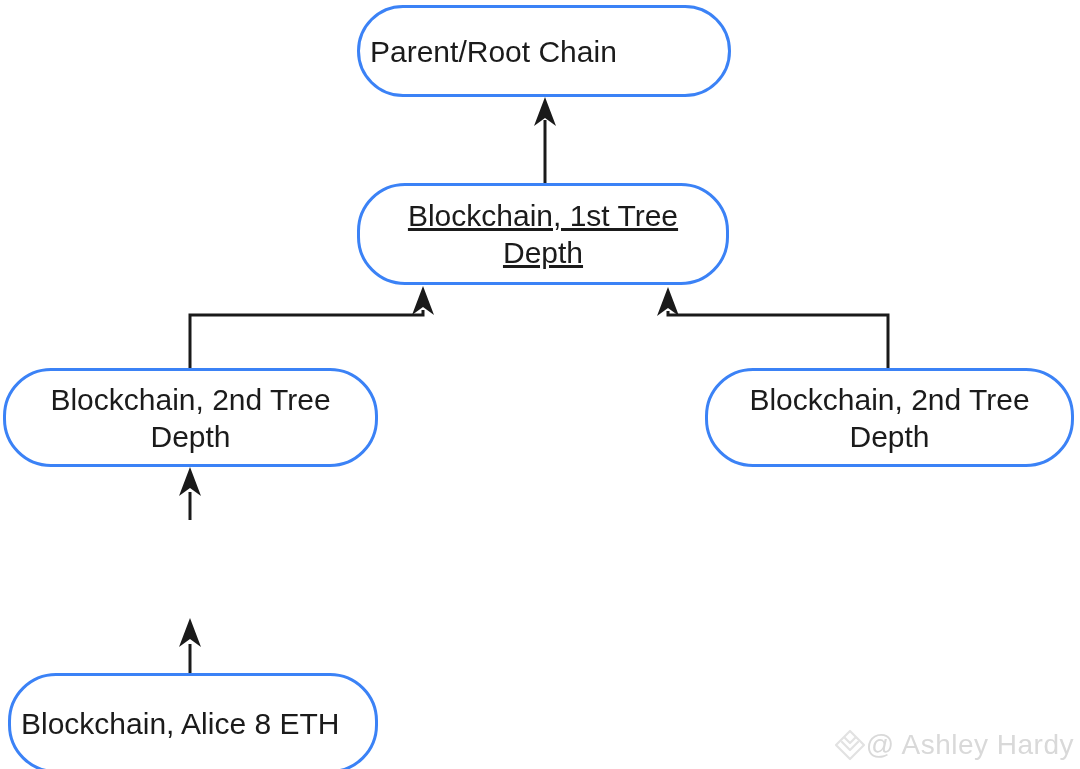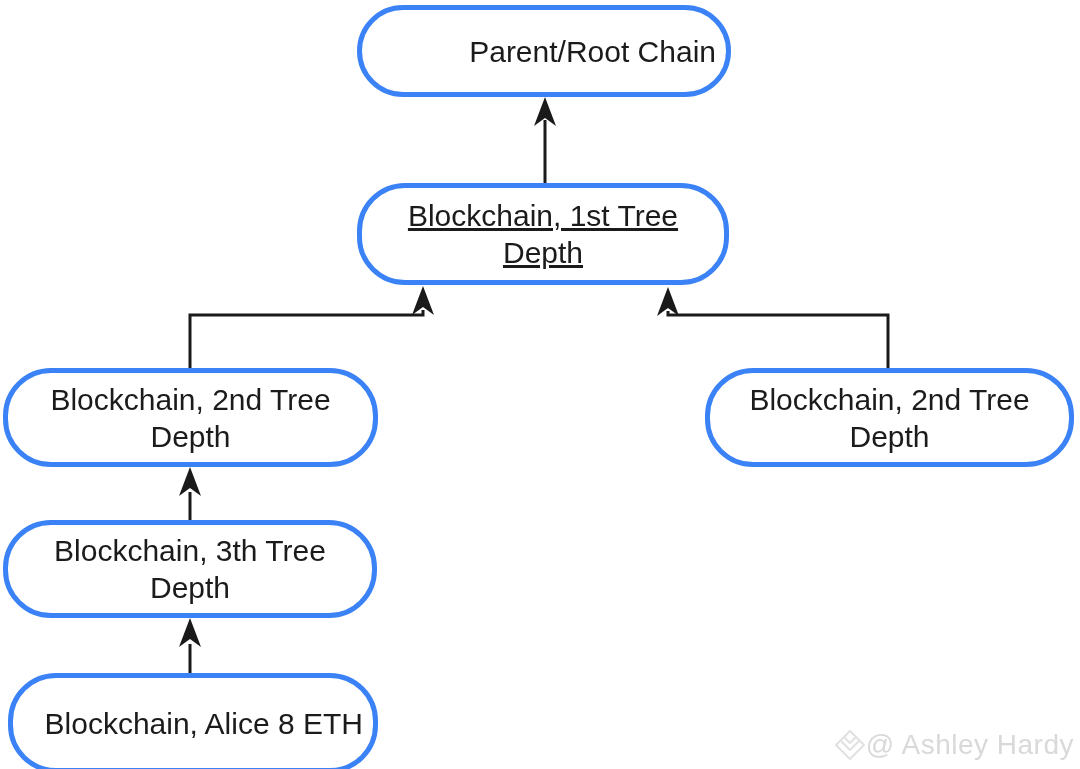--- a/index.html
+++ b/index.html
@@ -19,26 +19,26 @@
     position: absolute;
     left: 0;
     top: 0;
     width: 1080px;
     height: 769px;
     pointer-events: none;
   }
   .node {
     position: absolute;
     box-sizing: border-box;
-    border: 5px solid #3b82f6;
+    border: 3px solid #3b82f6;
     border-radius: 48px;
     background: #ffffff;
     display: flex;
     align-items: center;
-    justify-content: flex-end;
+    justify-content: flex-start;
     text-align: center;
     font-size: 30px;
     line-height: 37px;
     color: #1b1b1b;
     padding: 4px 10px;
   }
   .node-root        { left: 357px; top: 5px;   width: 374px; height: 92px;  }
   .node-depth1      { left: 357px; top: 183px; width: 372px; height: 102px; text-decoration: underline; }
   .node-depth2-left { left: 3px;   top: 368px; width: 375px; height: 99px;  }
   .node-depth2-right{ left: 705px; top: 368px; width: 369px; height: 99px;  }
@@ -92,23 +92,20 @@
   </div>
 
   <div class="node node-depth2-left">
     <span>Blockchain, 2nd Tree Depth</span>
   </div>
 
   <div class="node node-depth2-right">
     <span>Blockchain, 2nd Tree Depth</span>
   </div>
 
-  <div class="node node-depth3">
-    <span>Blockchain, 3th Tree Depth</span>
-  </div>
 
   <div class="node node-alice">
     <span>Blockchain, Alice 8 ETH</span>
   </div>
 
   <div class="watermark">
     <span>
       <svg width="32" height="32" viewBox="0 0 32 32" fill="none" xmlns="http://www.w3.org/2000/svg">
         <path d="M16 2 L30 16 L16 30 L2 16 Z" stroke="#e2e2e2" stroke-width="2.2" stroke-linejoin="round"></path>
         <path d="M8 13 L16 21 L24 13" stroke="#e2e2e2" stroke-width="2.2" stroke-linejoin="round" stroke-linecap="round"></path>

